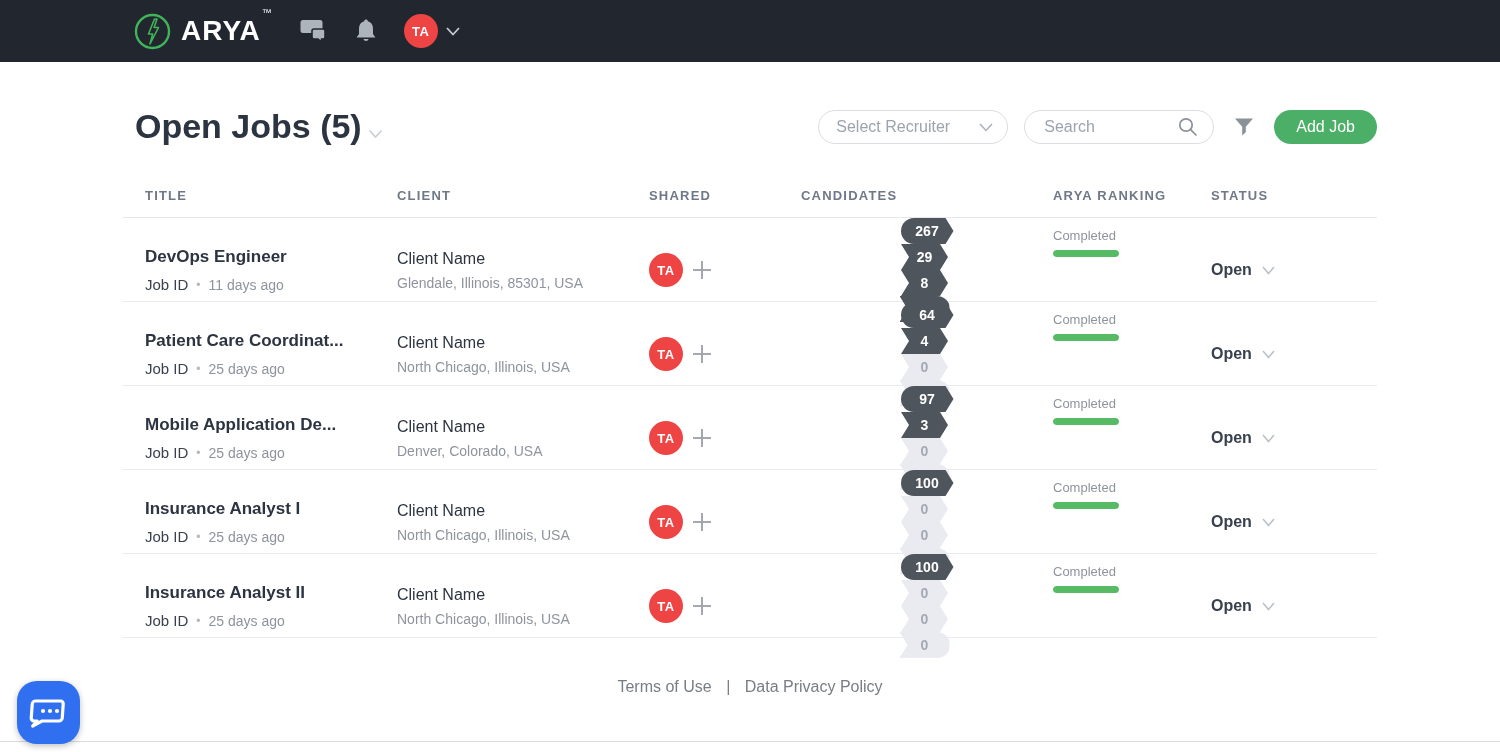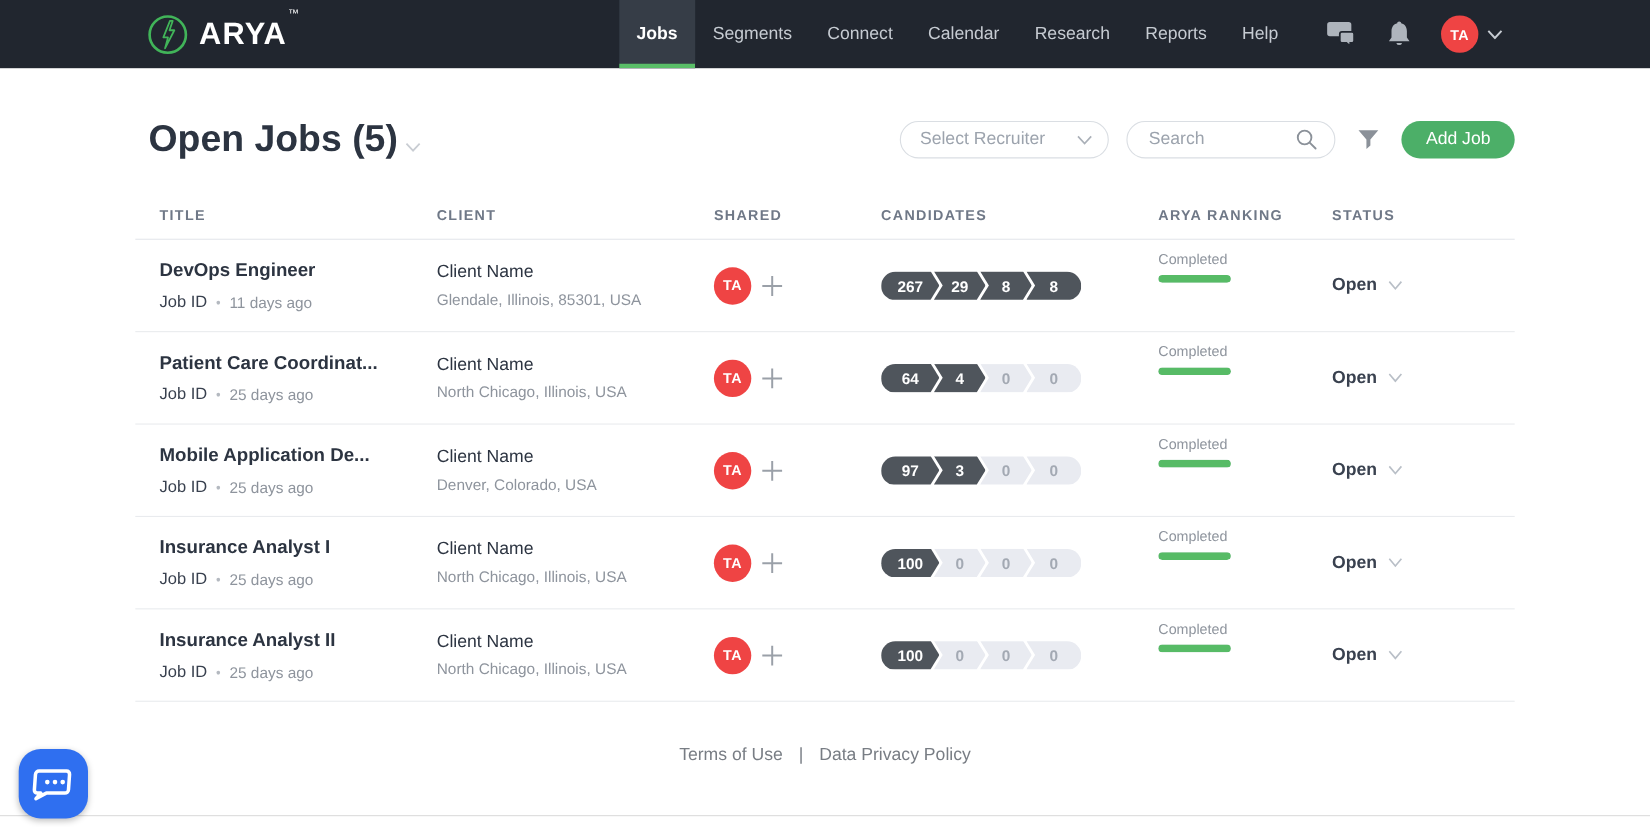--- a/index.html
+++ b/index.html
@@ -95,21 +95,21 @@
   .job-id { font-size:15px; color:#39414f; cursor:pointer; }
   .dot { color:#b4b9c0; font-size:12px; }
   .age { font-size:14px; color:#8e949d; }
 
   .client-name { font-size:16px; color:#2c3441; }
   .client-loc { font-size:14px; color:#8e949d; margin-top:7px; }
 
   .shared-cell { display:flex; align-items:center; gap:6px; }
   .add-share { background:none; border:none; padding:0; cursor:pointer; display:flex; }
 
-  .pipeline { display:flex; align-items:center; }
+  .pipeline { display:flex; align-items:center;flex-direction:column; }
   .pipe-seg {
     height:26px; line-height:26px; text-align:center;
     font-size:14px; font-weight:700; flex:0 0 auto;
   }
   .pipe-seg.dark { background:#4f555c; color:#ffffff; }
   .pipe-seg.light { background:#e9ebf1; color:#a3a9b3; }
   .pipe-seg.first {
     width:53px; border-radius:13px 0 0 13px;
     clip-path:polygon(0 0, calc(100% - 8px) 0, 100% 50%, calc(100% - 8px) 100%, 0 100%);
   }
@@ -154,29 +154,20 @@
   <div class="brand">
     <span class="logo-ring">
       <svg width="37" height="37" viewBox="0 0 37 37">
         <circle cx="18.5" cy="18.5" r="16.5" fill="none" stroke="#41b459" stroke-width="2.4"></circle>
         <path d="M20.5 6 L14.5 21 h4.2 L16 31 L24.5 14.5 h-4.4 L23 6 Z" fill="none" stroke="#41b459" stroke-width="1.6" stroke-linejoin="round"></path>
       </svg>
     </span>
     <span class="brand-name"><span>ARYA</span><sup class="brand-tm">™</sup></span>
   </div>
 
-  <div class="nav-tabs">
-      <div class="nav-tab active">Jobs</div>
-      <div class="nav-tab">Segments</div>
-      <div class="nav-tab">Connect</div>
-      <div class="nav-tab">Calendar</div>
-      <div class="nav-tab">Research</div>
-      <div class="nav-tab">Reports</div>
-      <div class="nav-tab">Help</div>
-    </div>
 
   <div class="nav-right">
     <span class="nav-icon">
       <svg width="30" height="26" viewBox="0 0 30 26">
         <path d="M5 2 h17 a2.5 2.5 0 0 1 2.5 2.5 v8 a2.5 2.5 0 0 1 -2.5 2.5 h-3 v4 l-4.5-4 H5 a2.5 2.5 0 0 1 -2.5 -2.5 v-8 A2.5 2.5 0 0 1 5 2 Z" fill="#aeb4bc"></path>
         <path d="M16 11 h9 a2 2 0 0 1 2 2 v6 a2 2 0 0 1 -2 2 h-1.5 v3 l-3.5-3 H16 a2 2 0 0 1 -2 -2 v-6 a2 2 0 0 1 2 -2 Z" fill="#aeb4bc" stroke="#21262f" stroke-width="1.6"></path>
       </svg>
     </span>
     <span class="nav-icon">
       <svg width="24" height="28" viewBox="0 0 24 28">

